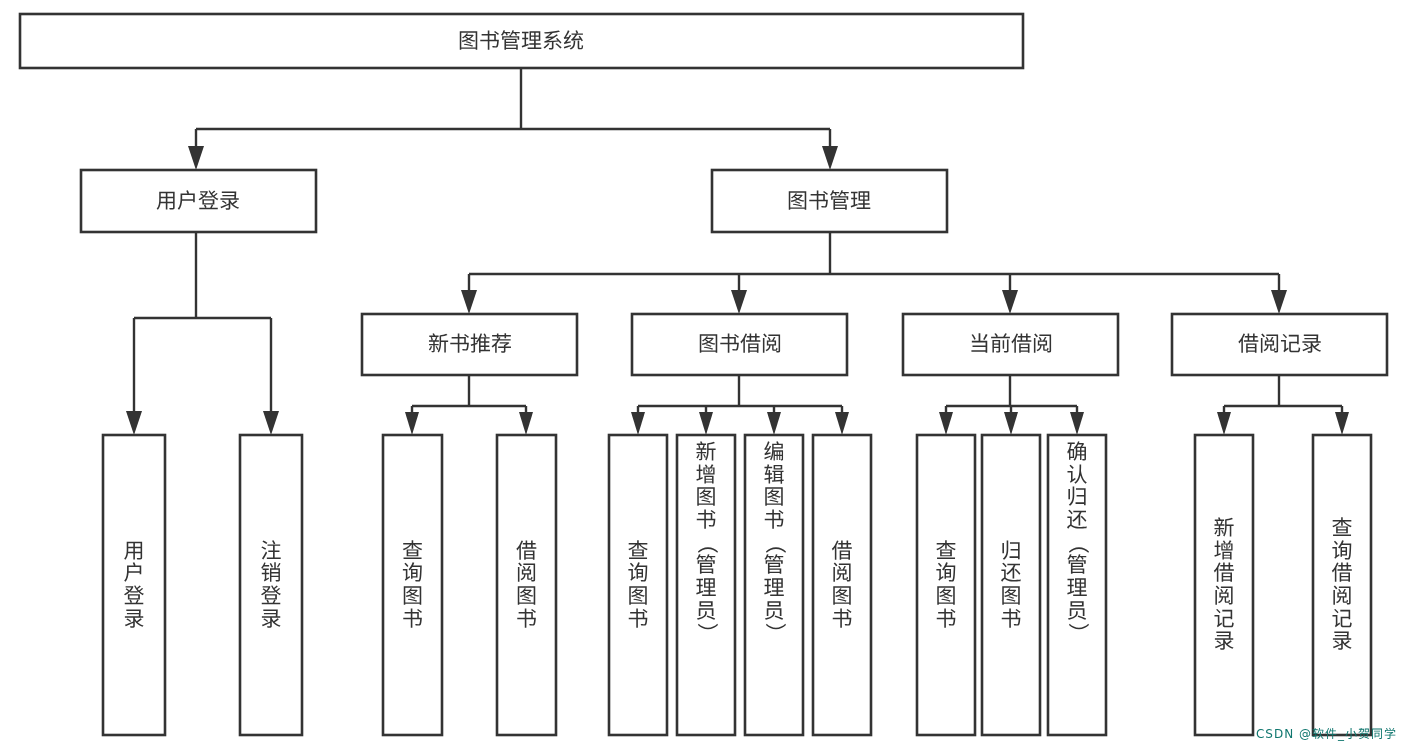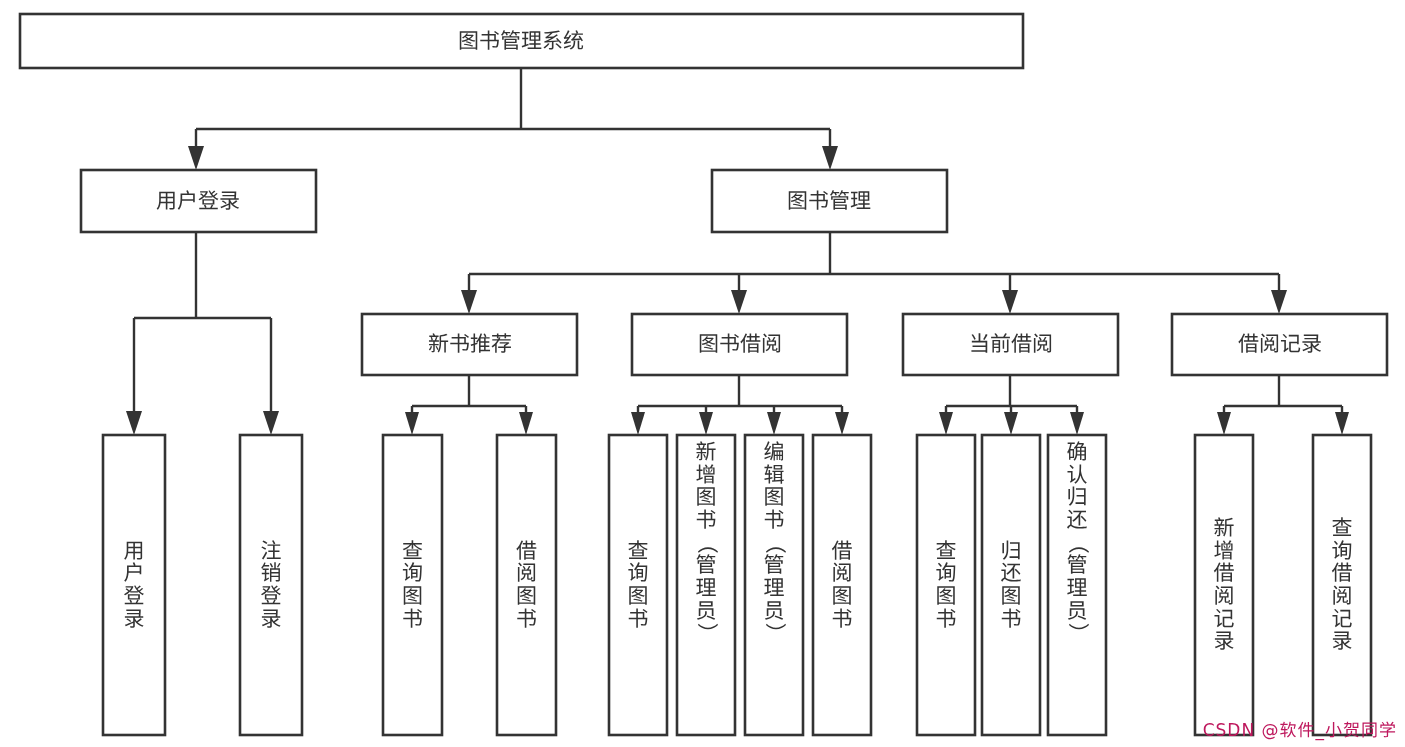--- a/index.html
+++ b/index.html
@@ -32,22 +32,22 @@
     letter-spacing:0;
     pointer-events:none;
     white-space:nowrap;
   }
   .vlabel.top{justify-content:flex-start;}
   .vlabel span{display:block;}
   .watermark{
     position:absolute;
     right:8px;
     bottom:6px;
-    font-size:17px;
-    color:#be185d;
+    font-size:12px;
+    color:#0f766e;
     letter-spacing:1px;
     font-family:"DejaVu Sans","Liberation Sans",sans-serif;
     white-space:nowrap;
     text-align:center;
   }
 </style>
 </head>
 <body>
 
 <div id="diagram-root">

